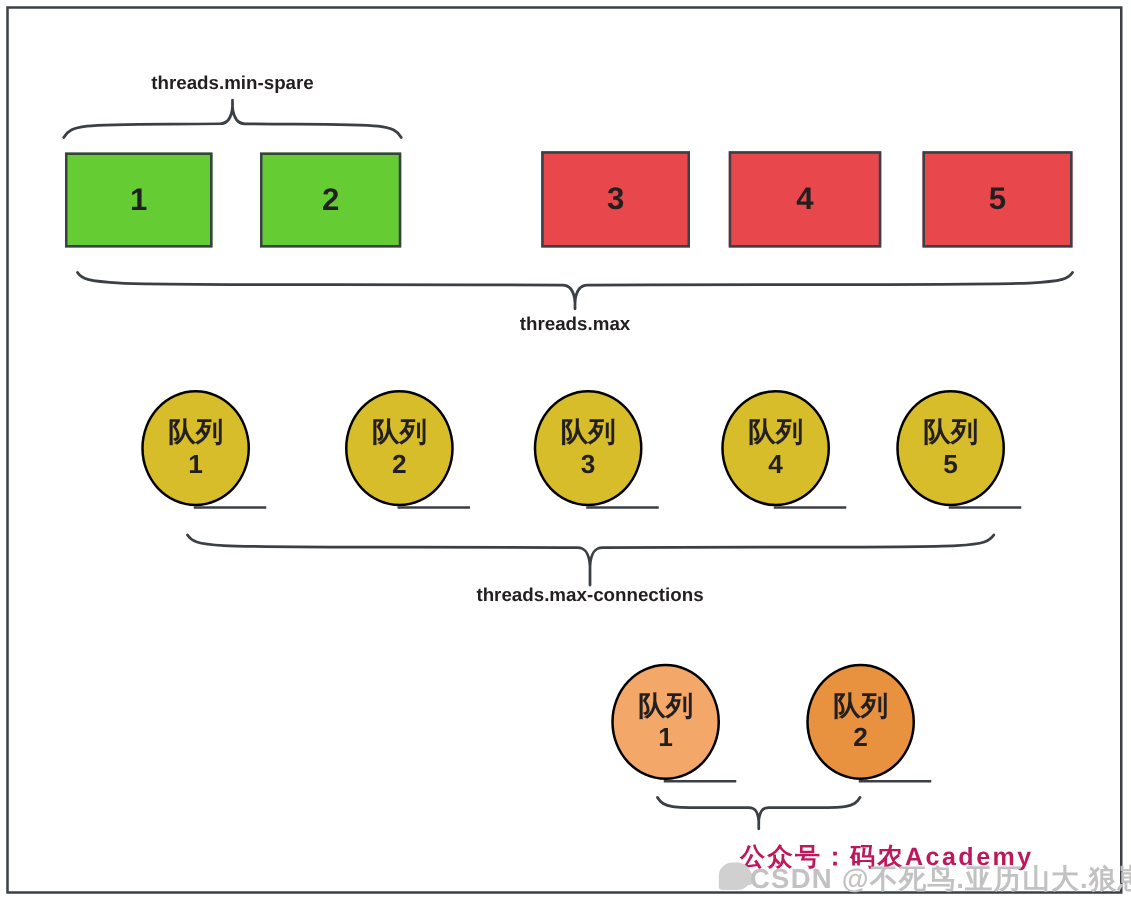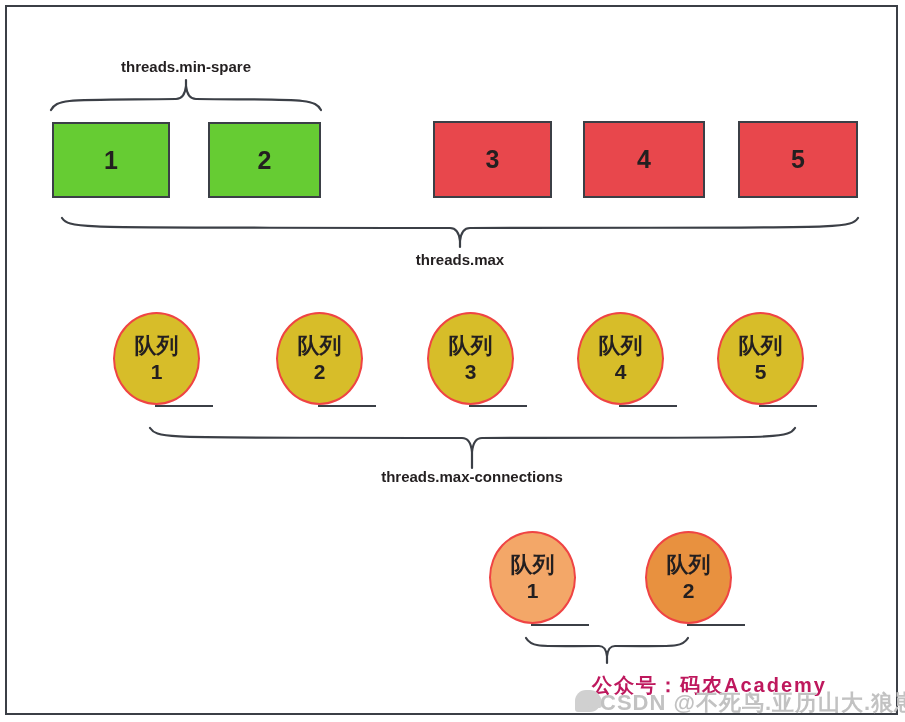--- a/index.html
+++ b/index.html
@@ -47,21 +47,21 @@
   }
   .rect-node {
     border: 2px solid #3b3f46;
     font-size: 25px;
     line-height: 1;
   }
   .rect-green { background: #66cc33; }
   .rect-red   { background: #e8474c; }
 
   .ellipse-node {
-    border: 2px solid #ef4444;
+    border: 2px solid #000000;
     border-radius: 50%;
     font-size: 21px;
     line-height: 1.12;
     text-align: center;
   }
   .ellipse-yellow { background: #d7bd29; }
   .ellipse-orange-light { background: #f3a768; }
   .ellipse-orange-dark  { background: #e8913f; }
 
   .ellipse-node .cn {

